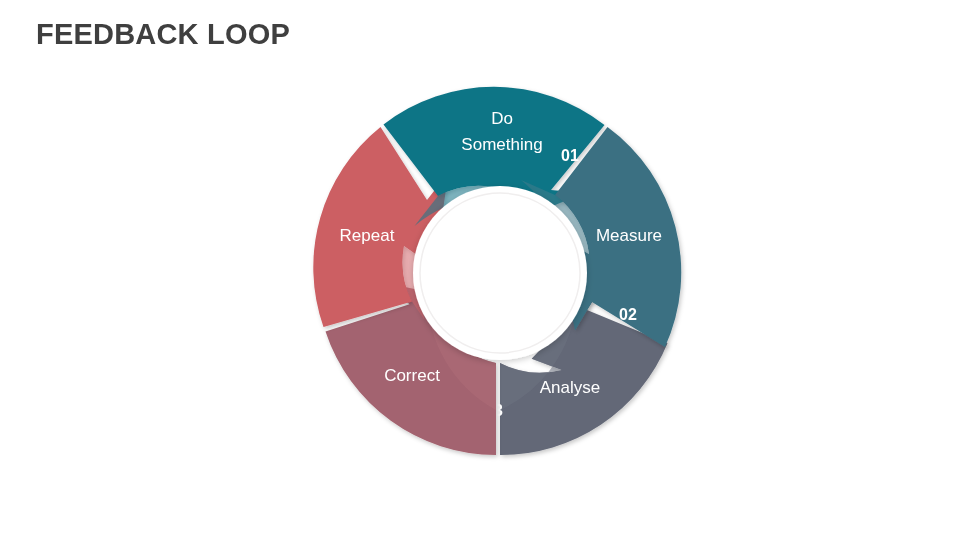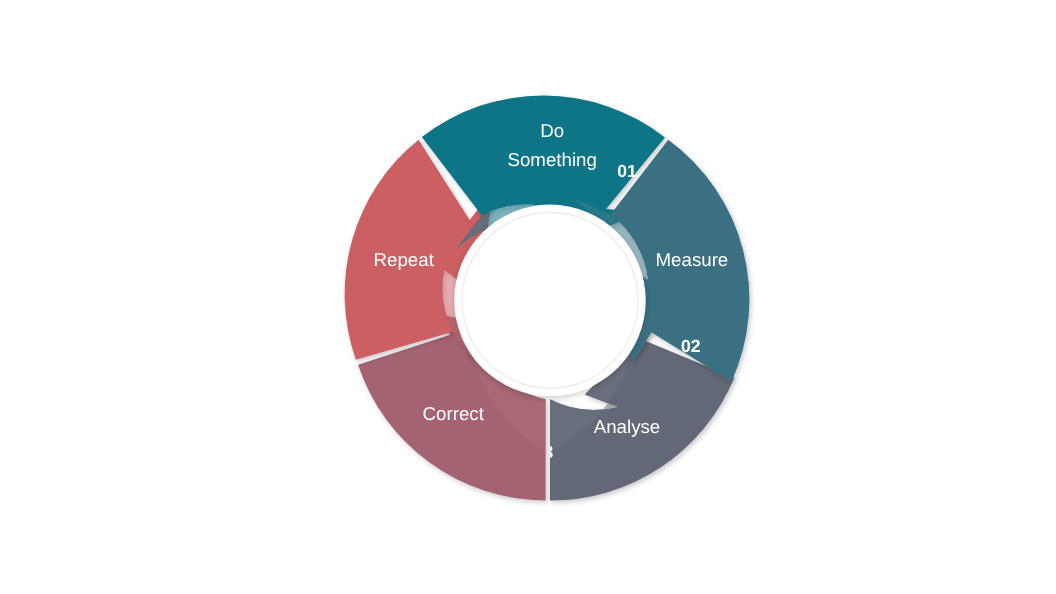--- a/index.html
+++ b/index.html
@@ -57,20 +57,21 @@
     font-weight: bold;
     text-anchor: middle;
     dominant-baseline: middle;
   }
 </style>
 </head>
 <body>
 
 <div id="slide">
 
+  <div id="page-title">FEEDBACK LOOP</div>
 
   <div id="diagram-wrap">
     <svg id="loop-svg" viewBox="0 0 960 540" xmlns="http://www.w3.org/2000/svg">
       <defs>
         <filter id="segShadow" x="-30%" y="-30%" width="160%" height="160%">
           <feDropShadow dx="1.5" dy="2" stdDeviation="2.2" flood-color="#000000" flood-opacity="0.22"></feDropShadow>
         </filter>
         <filter id="holeShadow" x="-40%" y="-40%" width="180%" height="180%">
           <feDropShadow dx="0" dy="2" stdDeviation="3" flood-color="#000000" flood-opacity="0.20"></feDropShadow>
         </filter>

